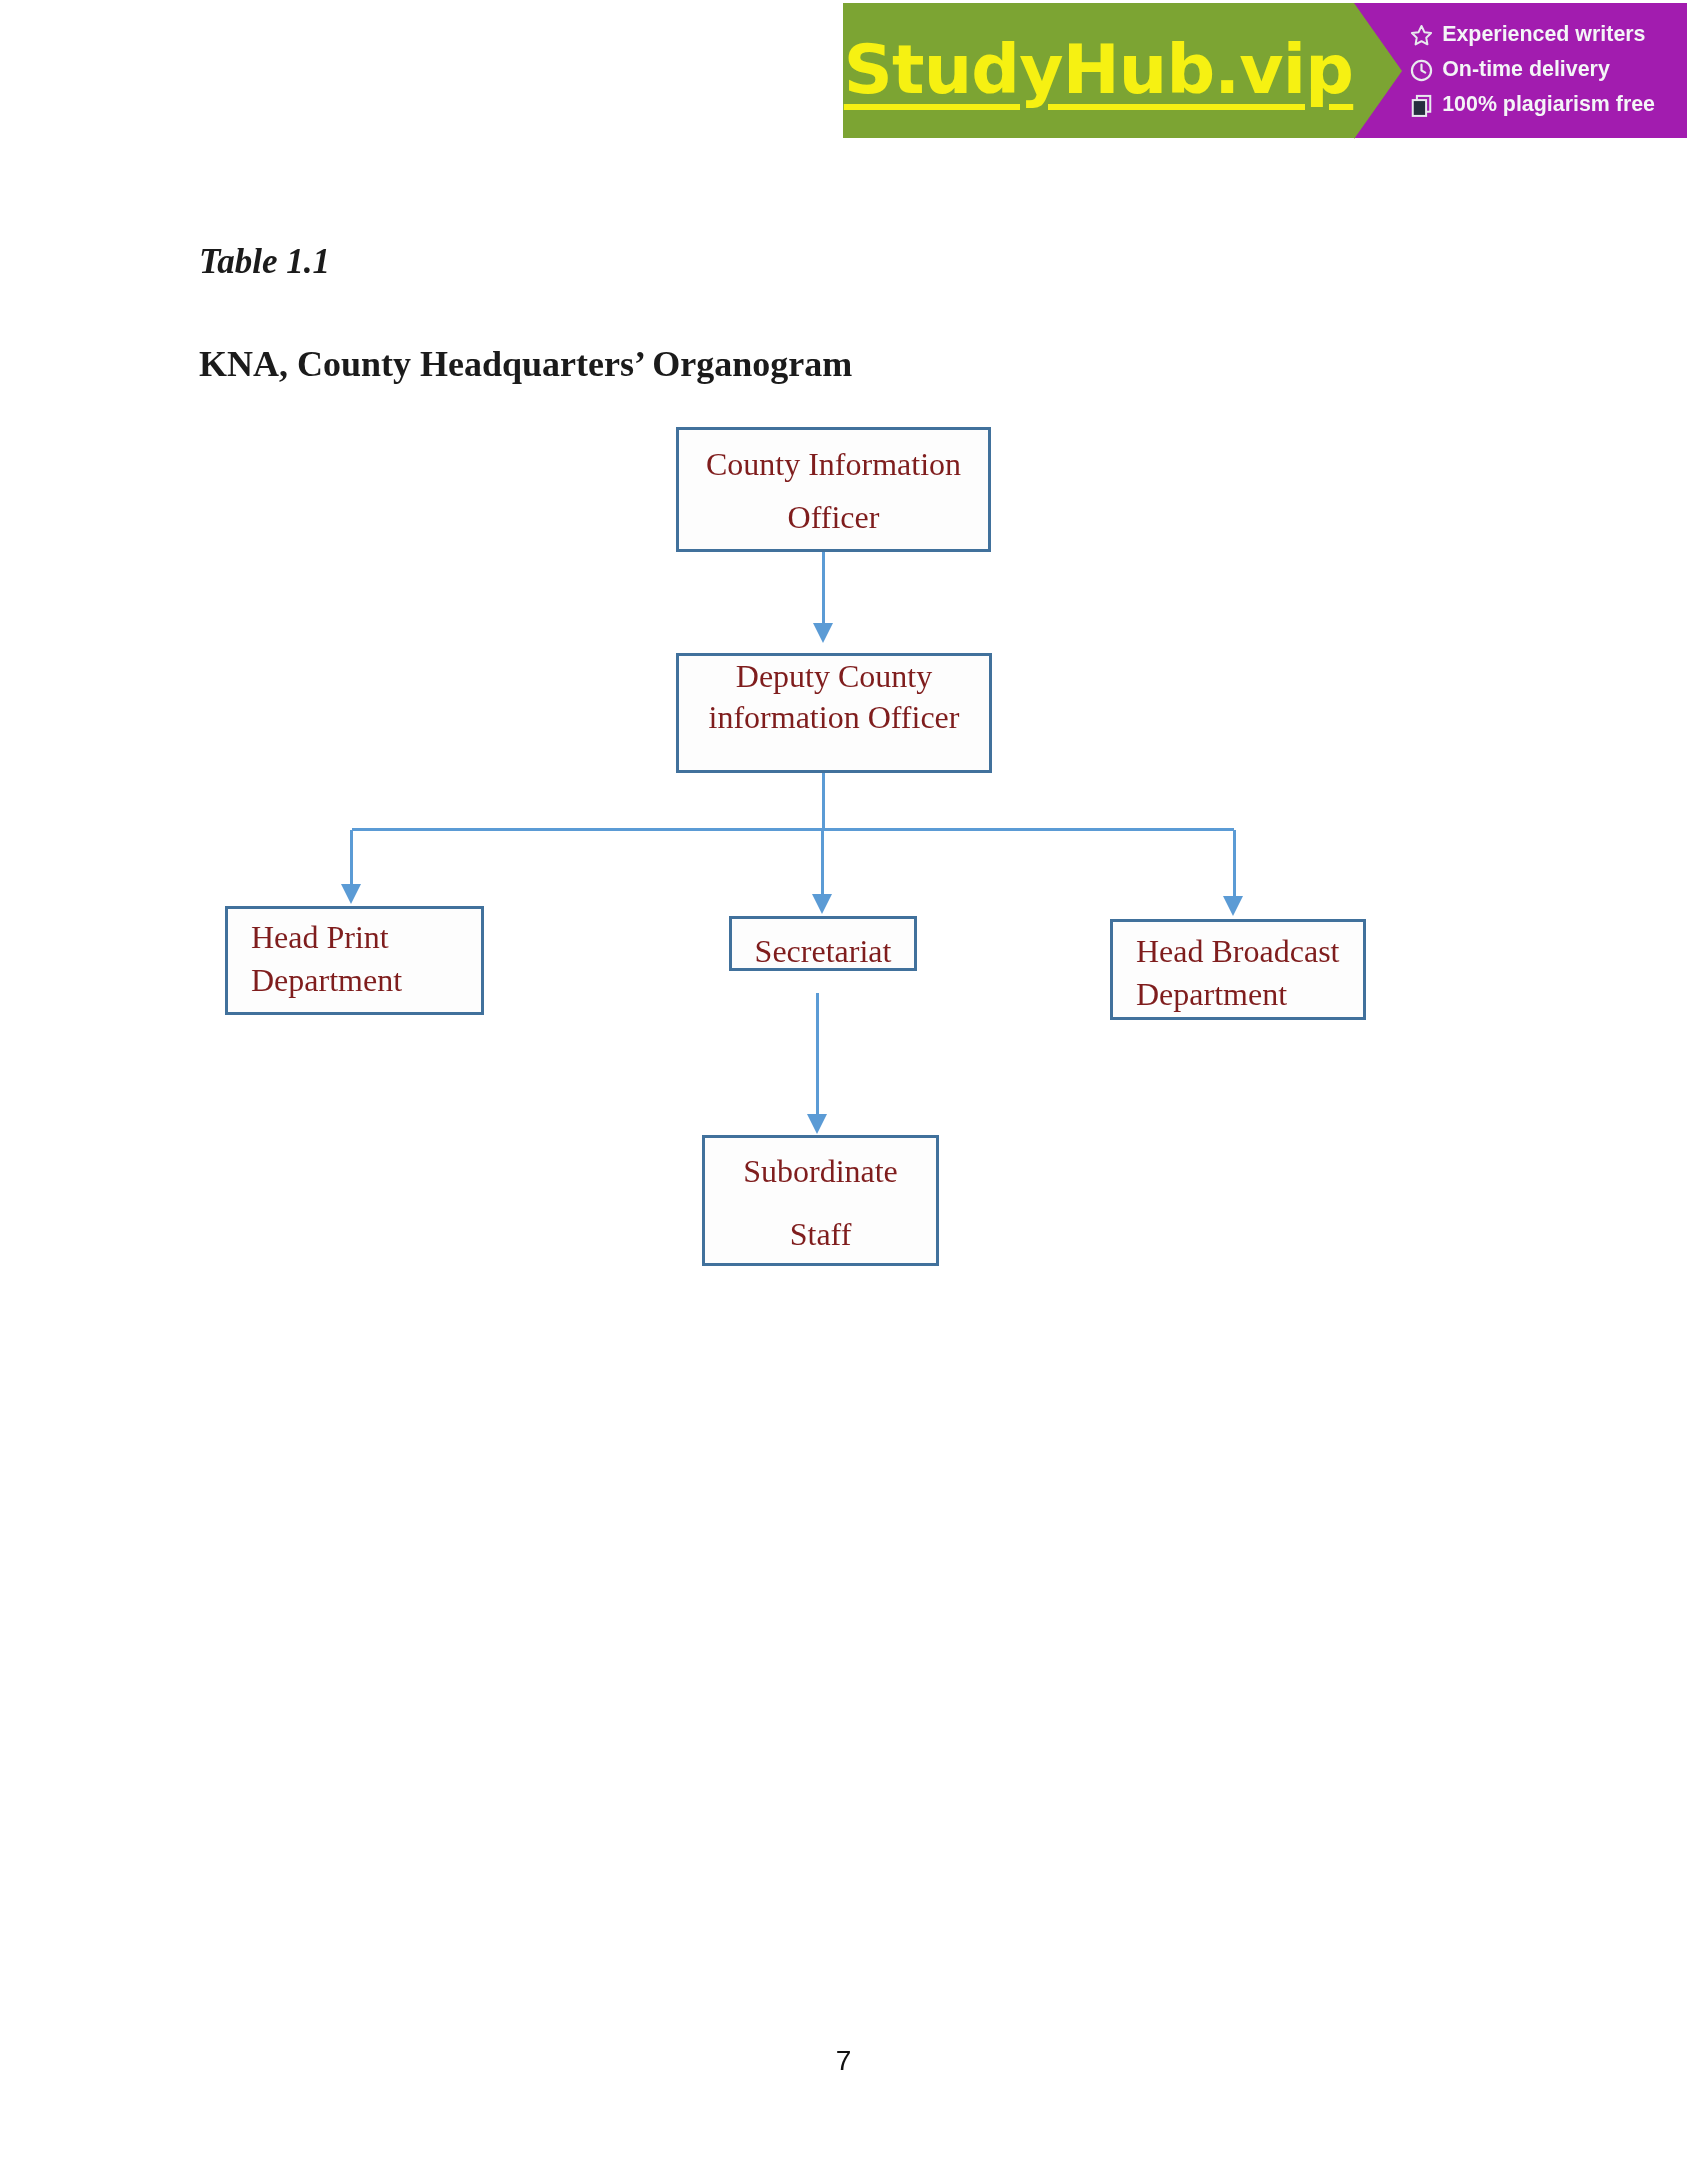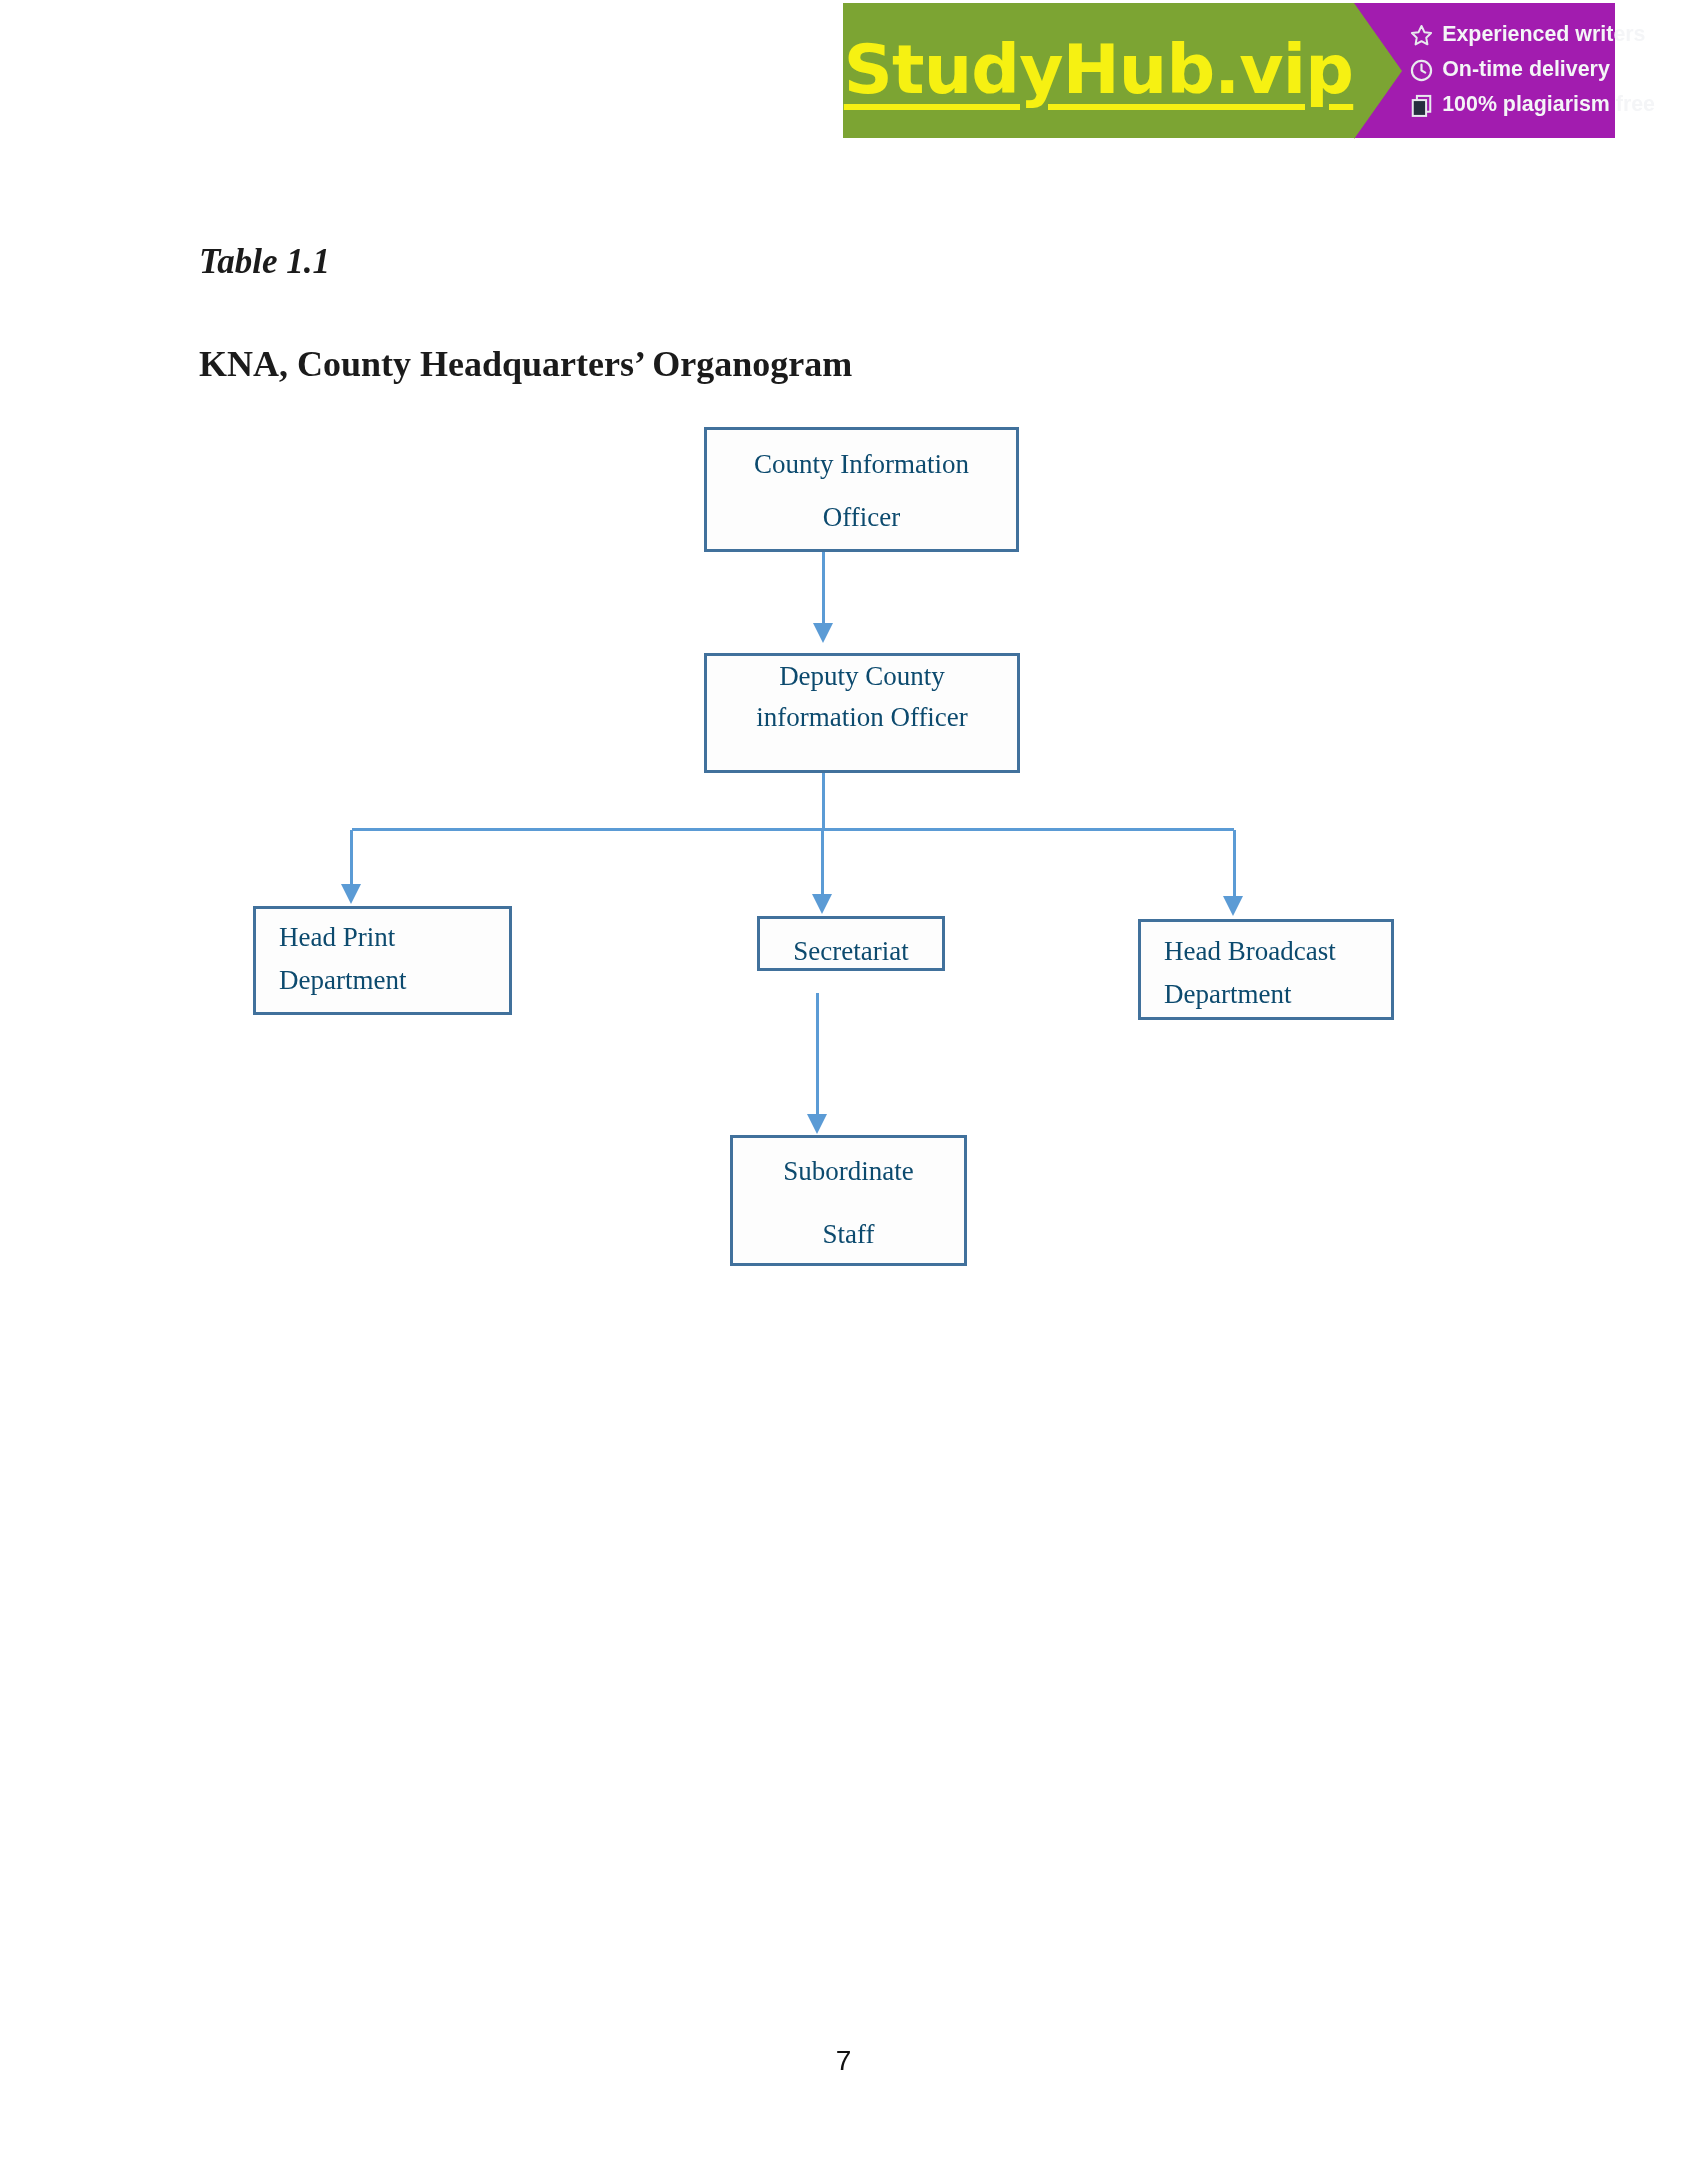--- a/index.html
+++ b/index.html
@@ -3,21 +3,21 @@
 <meta charset="utf-8">
 <style>
   html,body { margin:0; padding:0; background:#ffffff; }
   .page {
     position:relative; width:1687px; height:2183px;
     background:#ffffff; overflow:hidden;
     font-family:"Liberation Serif", serif; color:#1b1b1b;
   }
 
   
-  .banner { position:absolute; left:843px; top:2.5px; width:772px; height:135px; }
+  .banner { position:absolute; left:843px; top:2.5px; width:844px; height:135px; }
   .banner-green {
     position:absolute; left:0; top:0; width:511px; height:135px;
     background:#7ca433; display:flex; align-items:center; justify-content:center;
   }
   .banner-navy {
     position:absolute; left:511px; top:0; right:0; height:135px;
     background:#a21caf; display:flex; flex-direction:column;
     justify-content:center; row-gap:10px; padding-left:55px; box-sizing:border-box;
   }
   .banner-chevron {
@@ -40,21 +40,21 @@
 
   
   .h-section { position:absolute; left:199px; top:200px; font-size:35px; font-weight:bold; line-height:1.15; }
   .h-table   { position:absolute; left:199px; top:242px; font-size:35px; font-weight:bold; font-style:italic; line-height:1.15; }
   .h-title   { position:absolute; left:199px; top:344px; font-size:36px; font-weight:bold; line-height:1.15; }
 
   
   .node {
     position:absolute; box-sizing:border-box;
     border:3.3px solid #41719c; background:#fdfdfd;
-    font-size:27px; color:#0c4a6e;margin-left:28px;
+    font-size:32px; color:#7f1d1d;
   }
   .node .ln { display:block; }
   .node-county      { left:676px;  top:427px;  width:315px; height:125px; text-align:center; padding-top:8.2px; line-height:53px; }
   .node-deputy      { left:676px;  top:653px;  width:316px; height:120px; text-align:center; line-height:41px; }
   .node-headprint   { left:225px;  top:906px; width:259px; height:109px; text-align:left;  padding:6.6px 0 0 23px;  line-height:43px; }
   .node-secretariat { left:729px;  top:916px; width:188px; height:55px;  text-align:center; padding-top:11.5px; line-height:40px; }
   .node-broadcast   { left:1110px; top:919px; width:256px; height:101px; text-align:left;  padding:8.2px 0 0 23px; line-height:43px; }
   .node-subordinate { left:702px;  top:1135px; width:237px; height:131px; text-align:center; padding-top:1.6px; line-height:63px; }
 
   .vline { position:absolute; width:3.3px; background:#5b9bd5; }

